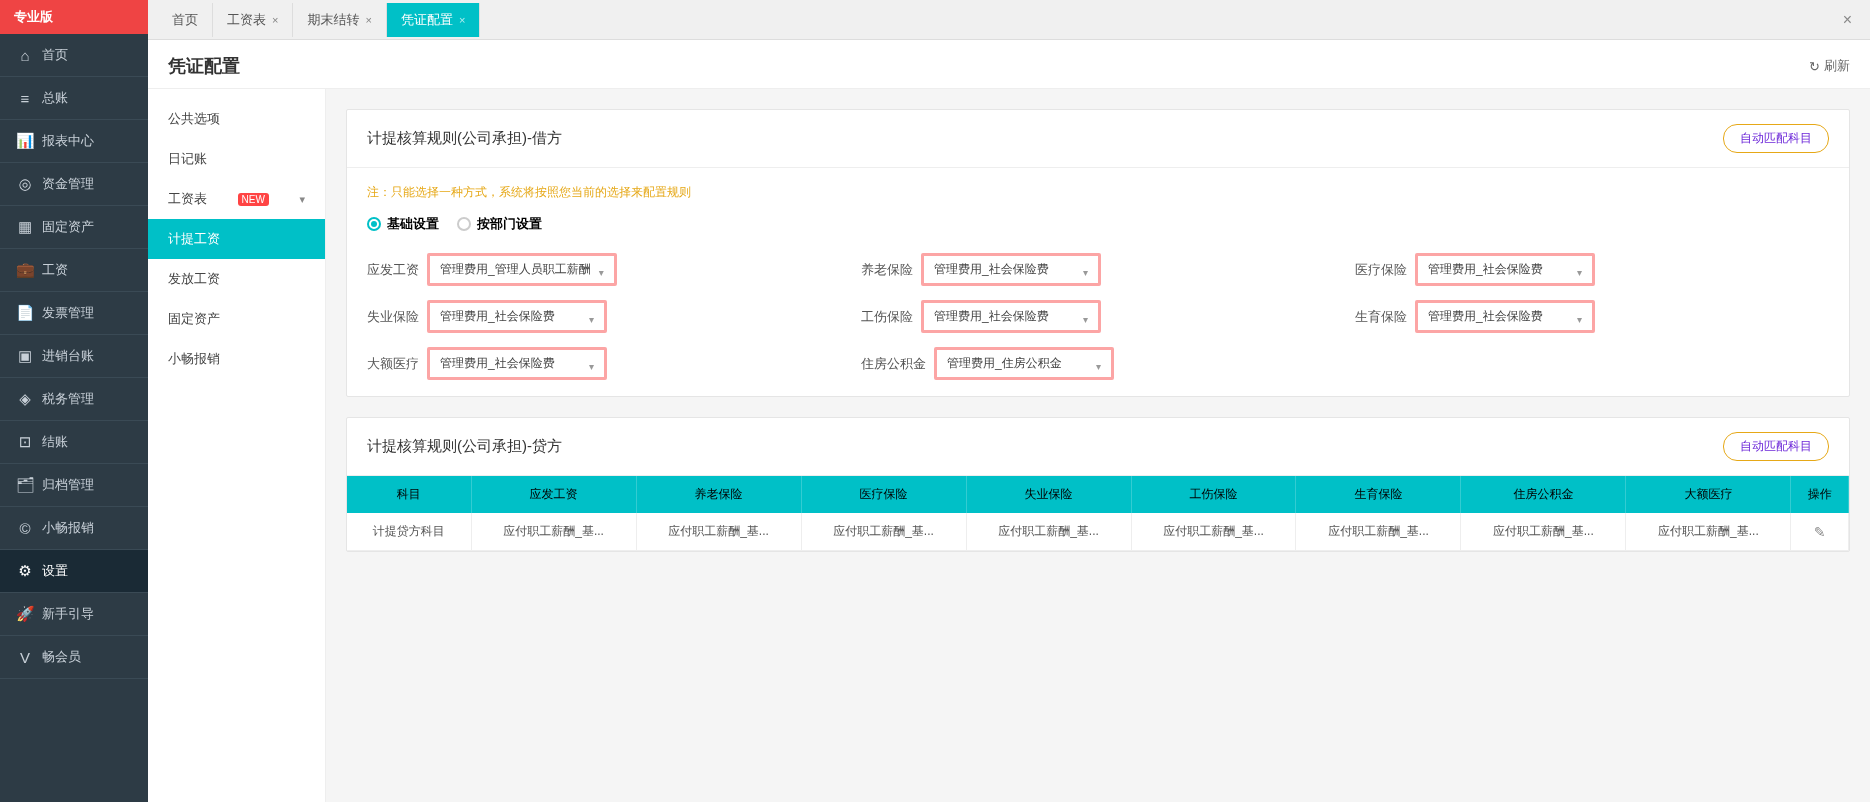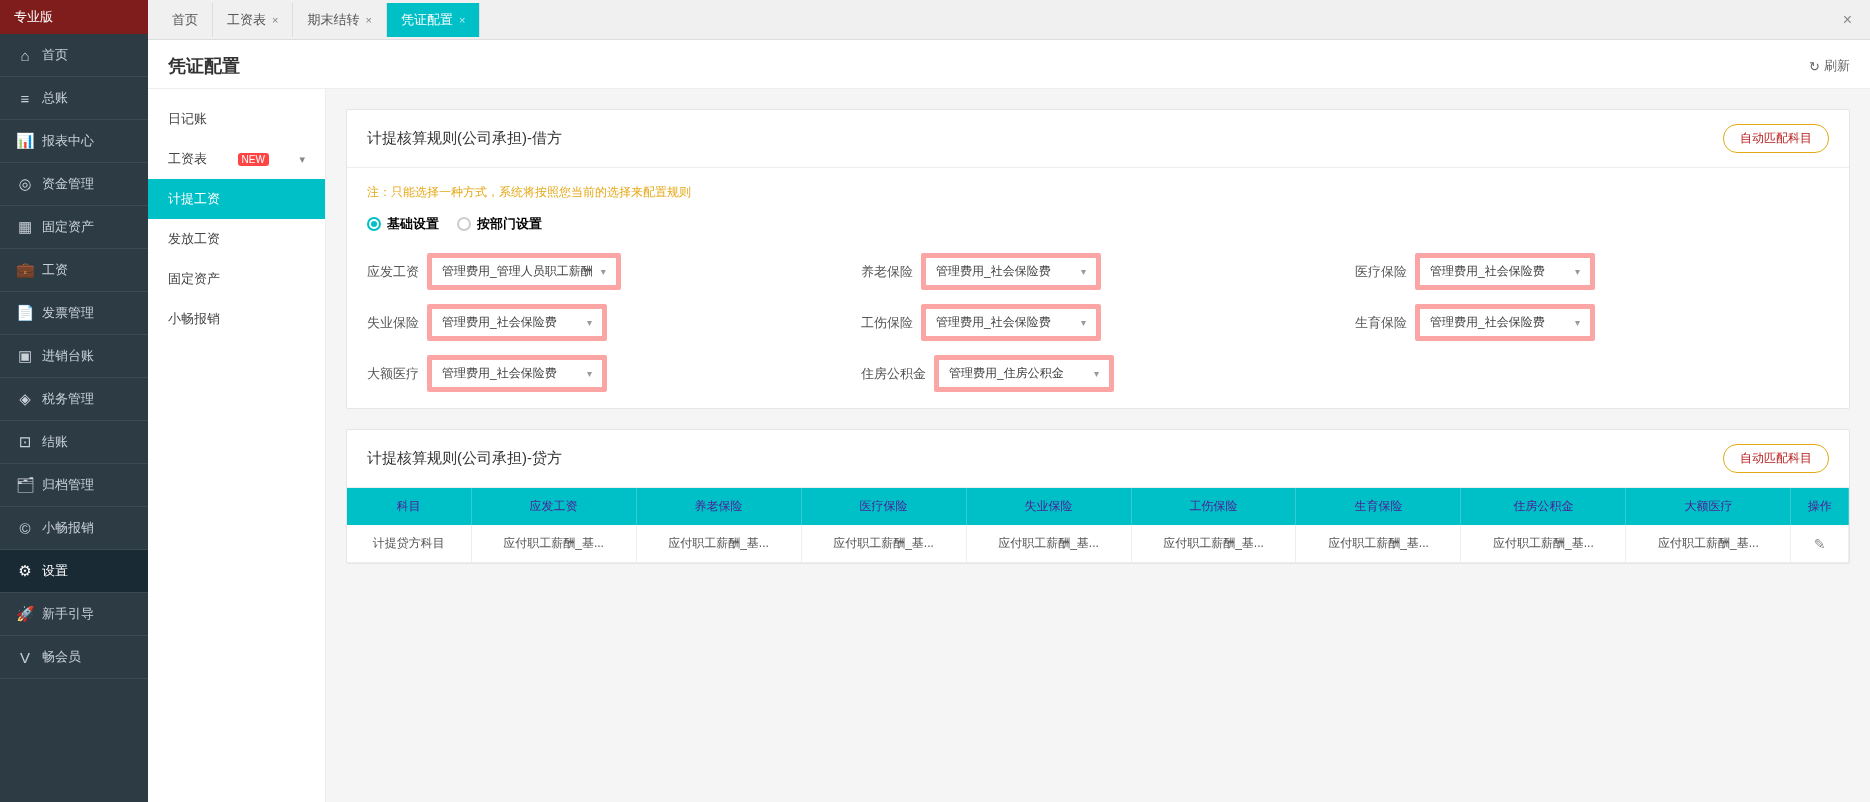--- a/index.html
+++ b/index.html
@@ -10,25 +10,25 @@
       width: 148px;
       background: #2d3b45;
       color: #ccc;
       display: flex;
       flex-direction: column;
       flex-shrink: 0;
       height: 100%;
       overflow-y: auto;
     }
     .sidebar-header {
-      background: #7f1d1d;
+      background: #ef4444;
       color: white;
       font-size: 13px;
       padding: 8px 14px;
-      font-weight: normal;
+      font-weight: bold;
     }
     .sidebar-item {
       display: flex;
       align-items: center;
       gap: 8px;
       padding: 12px 16px;
       cursor: pointer;
       color: #c8d0d8;
       font-size: 13px;
       border-bottom: 1px solid #3a4a55;
@@ -163,21 +163,21 @@
       padding: 14px 20px;
       border-bottom: 1px solid #eee;
     }
     .section-title {
       font-size: 15px;
       font-weight: normal;
       color: #333;
     }
     .auto-match-btn {
       border: 1px solid #e6a817;
-      color: #b91c1c;
+      color: #6d28d9;
       background: white;
       padding: 5px 16px;
       cursor: pointer;
       font-size: 12px;
       border-radius: 14px;
     }
 
     .section-body { padding: 16px 20px; }
 
     .notice-text {
@@ -235,39 +235,39 @@
     }
     .field-label {
       color: #555;
       font-size: 13px;
       white-space: nowrap;
       min-width: 52px;
       text-align: right;
     }
     .field-select {
       display: flex;
-      align-items: center;
-      border: 5px solid #fca5a5;
+      align-items: flex-end;
+      border: 3px solid #fca5a5;
       border-radius: 2px;
       padding: 5px 10px;
       background: white;
       cursor: pointer;
       font-size: 12px;
       color: #444;
       min-width: 180px;
       justify-content: space-between;
       gap: 8px;
     }
     .chevron-down { color: #999; font-size: 10px; }
 
     
     .data-table { width: 100%; border-collapse: collapse; font-size: 12px; }
     .data-table thead tr {
       background: #00c0c7;
-      color: #4c1d95;
+      color: #000000;
     }
     .data-table thead th {
       padding: 10px 8px;
       text-align: center;
       font-weight: normal;
       border-right: 1px solid rgba(255,255,255,0.2);
     }
     .data-table tbody tr { background: white; border-bottom: 1px solid #eee; }
     .data-table tbody td {
       padding: 10px 8px;
@@ -374,20 +374,23 @@
     <h1 class="page-title">凭证配置</h1>
     <div class="refresh-btn">
       <span>↻</span>
       <span>刷新</span>
     </div>
   </div>
 
   <div class="content-wrap">
 
     <div class="sub-sidebar">
+      <div class="sub-item">
+        <span>公共选项</span>
+      </div>
       <div class="sub-item">
         <span>日记账</span>
       </div>
       <div class="sub-item">
         <span>工资表</span>
         <span class="new-badge">NEW</span>
         <span style="color:#888; font-size:11px;">▾</span>
       </div>
       <div class="sub-item active">
         <span>计提工资</span>

